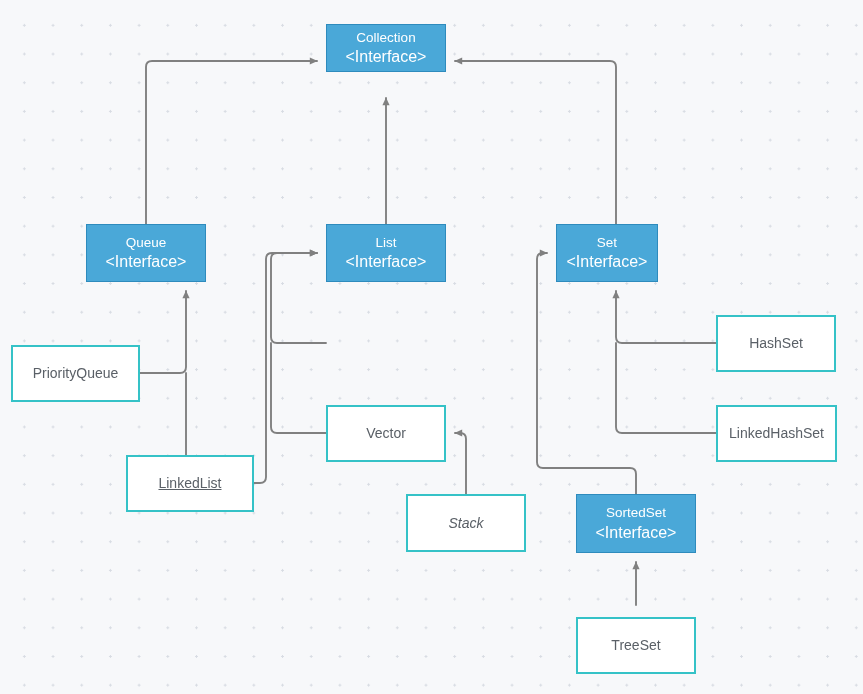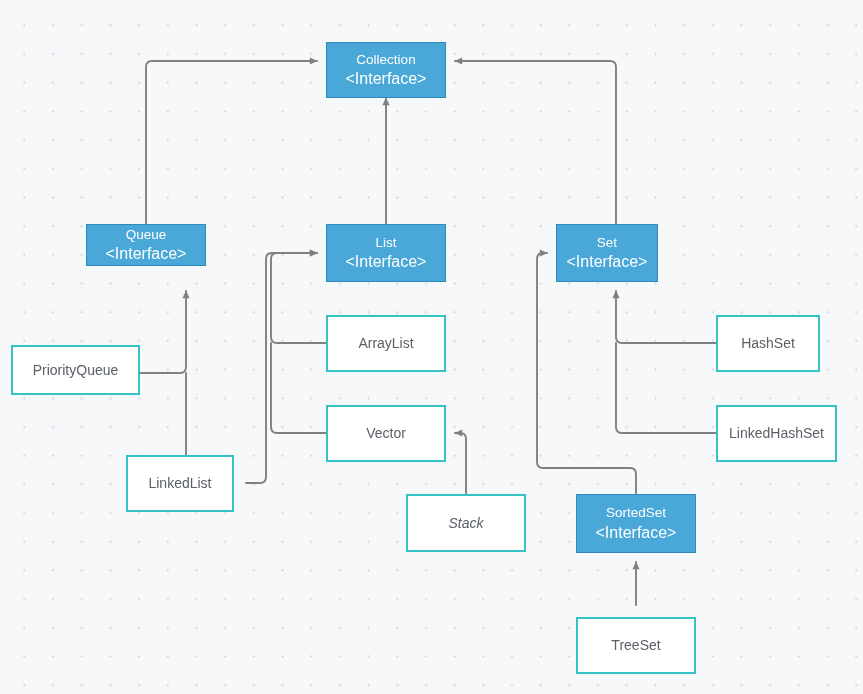--- a/index.html
+++ b/index.html
@@ -84,66 +84,63 @@
       <path d="M716,343 L622,343 Q616,343 616,337 L616,291" marker-end="url(#ah)"></path>
 
       <path d="M716,433 L622,433 Q616,433 616,427 L616,343"></path>
 
       <path d="M636,494 L636,474 Q636,468 630,468 L543,468 Q537,468 537,462 L537,259 Q537,253 543,253 L547,253" marker-end="url(#ah)"></path>
 
       <path d="M636,605 L636,562" marker-end="url(#ah)"></path>
     </g>
   </svg>
 
-  <div class="node iface" style="left:326px;top:42px;width:120px;height:56px;">
+  <div class="node iface" style="left:326px;top:24px;width:120px;height:48px;">
     <div>Collection</div>
     <div class="l2">&lt;Interface&gt;</div>
   </div>
 
-  <div class="node iface" style="left:86px;top:224px;width:120px;height:42px;">
+  <div class="node iface" style="left:86px;top:224px;width:120px;height:58px;">
     <div>Queue</div>
     <div class="l2">&lt;Interface&gt;</div>
   </div>
 
   <div class="node iface" style="left:326px;top:224px;width:120px;height:58px;">
     <div>List</div>
     <div class="l2">&lt;Interface&gt;</div>
   </div>
 
   <div class="node iface" style="left:556px;top:224px;width:102px;height:58px;">
     <div>Set</div>
     <div class="l2">&lt;Interface&gt;</div>
   </div>
 
   <div class="node iface" style="left:576px;top:494px;width:120px;height:59px;">
     <div>SortedSet</div>
     <div class="l2">&lt;Interface&gt;</div>
   </div>
 
-  <div class="node cls" style="left:11px;top:345px;width:129px;height:50px;">
+  <div class="node cls" style="left:11px;top:345px;width:129px;height:57px;">
     <div>PriorityQueue</div>
   </div>
 
-  <div class="node cls" style="left:126px;top:455px;width:108px;height:57px;">
+  <div class="node cls" style="left:126px;top:455px;width:128px;height:57px;text-decoration:underline;">
     <div>LinkedList</div>
   </div>
 
-  <div class="node cls" style="left:326px;top:315px;width:120px;height:57px;">
-    <div>ArrayList</div>
-  </div>
 
   <div class="node cls" style="left:326px;top:405px;width:120px;height:57px;">
     <div>Vector</div>
   </div>
 
   <div class="node cls" style="left:406px;top:494px;width:120px;height:58px;font-style:italic;">
     <div>Stack</div>
   </div>
 
-  <div class="node cls" style="left:716px;top:315px;width:104px;height:57px;">
+  <div class="node cls" style="left:716px;top:315px;width:120px;height:57px;">
     <div>HashSet</div>
   </div>
 
   <div class="node cls" style="left:716px;top:405px;width:121px;height:57px;">
     <div>LinkedHashSet</div>
   </div>
 
   <div class="node cls" style="left:576px;top:605px;width:120px;height:57px;margin-top:12px;">
     <div>TreeSet</div>
   </div>

